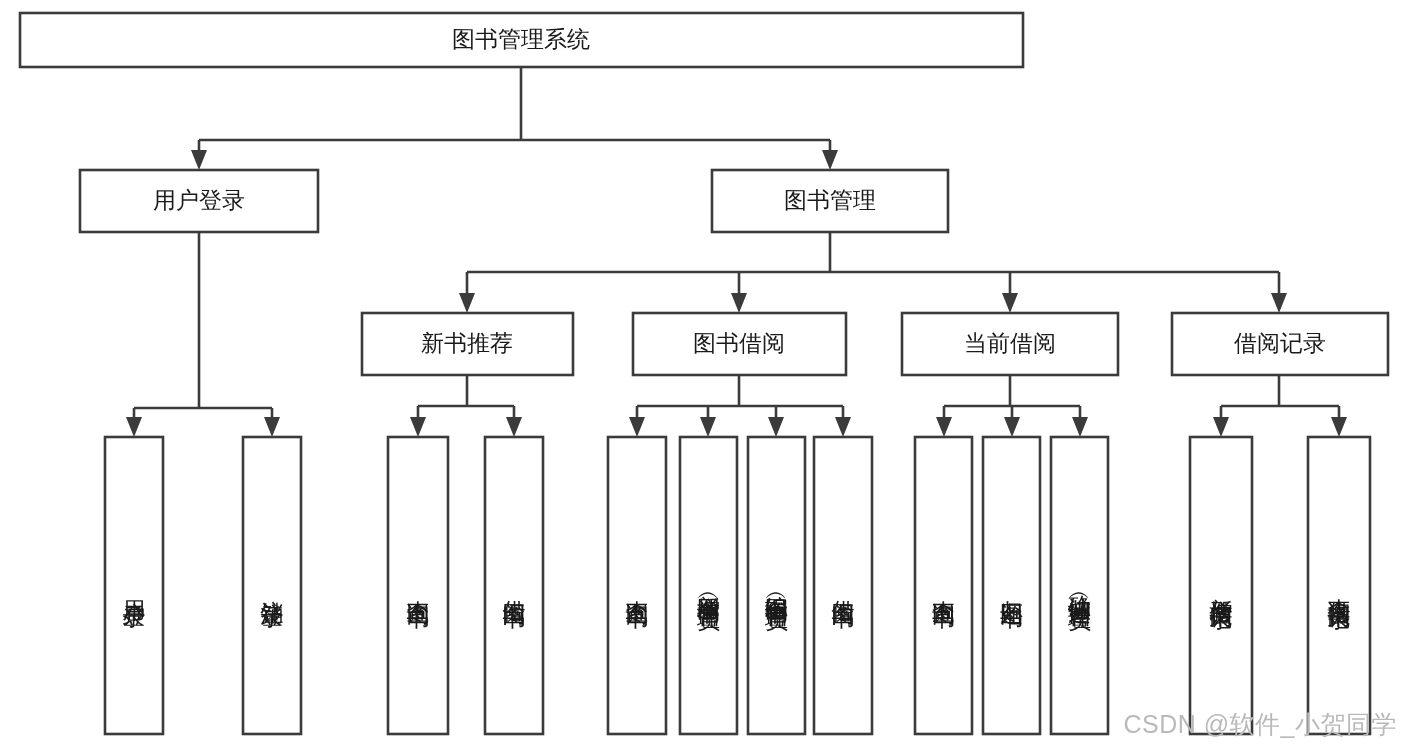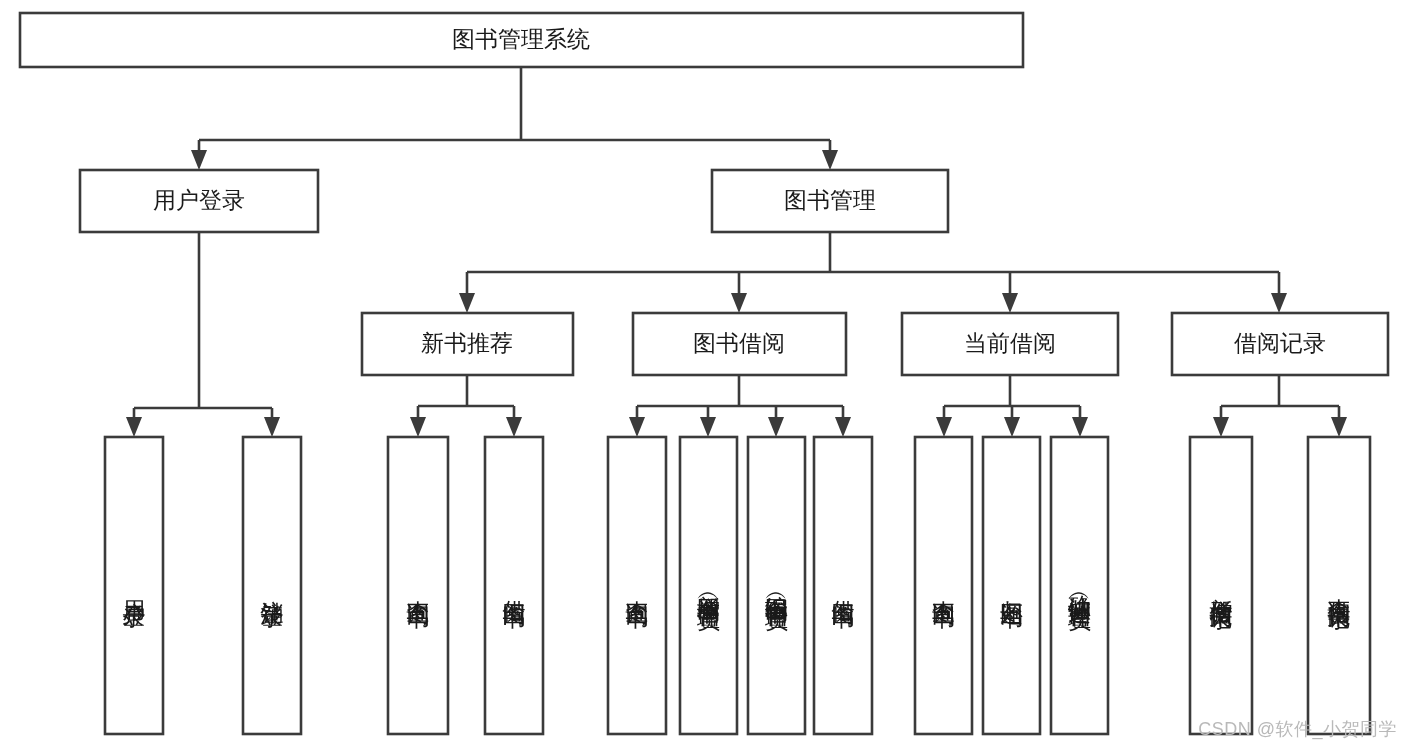--- a/index.html
+++ b/index.html
@@ -63,21 +63,21 @@
   }
   .arrow-head {
     fill: #3b3b3b;
     stroke: none;
   }
   .watermark {
     position: absolute;
     right: 8px;
     bottom: 6px;
     font-family: "Liberation Sans", "DejaVu Sans", sans-serif;
-    font-size: 18px;
+    font-size: 25px;
     color: #b9b9b9;
     letter-spacing: 0.5px;
     pointer-events: none;
     user-select: none;
   }
 </style>
 </head>
 <body>
 
 <div id="diagram-root">

